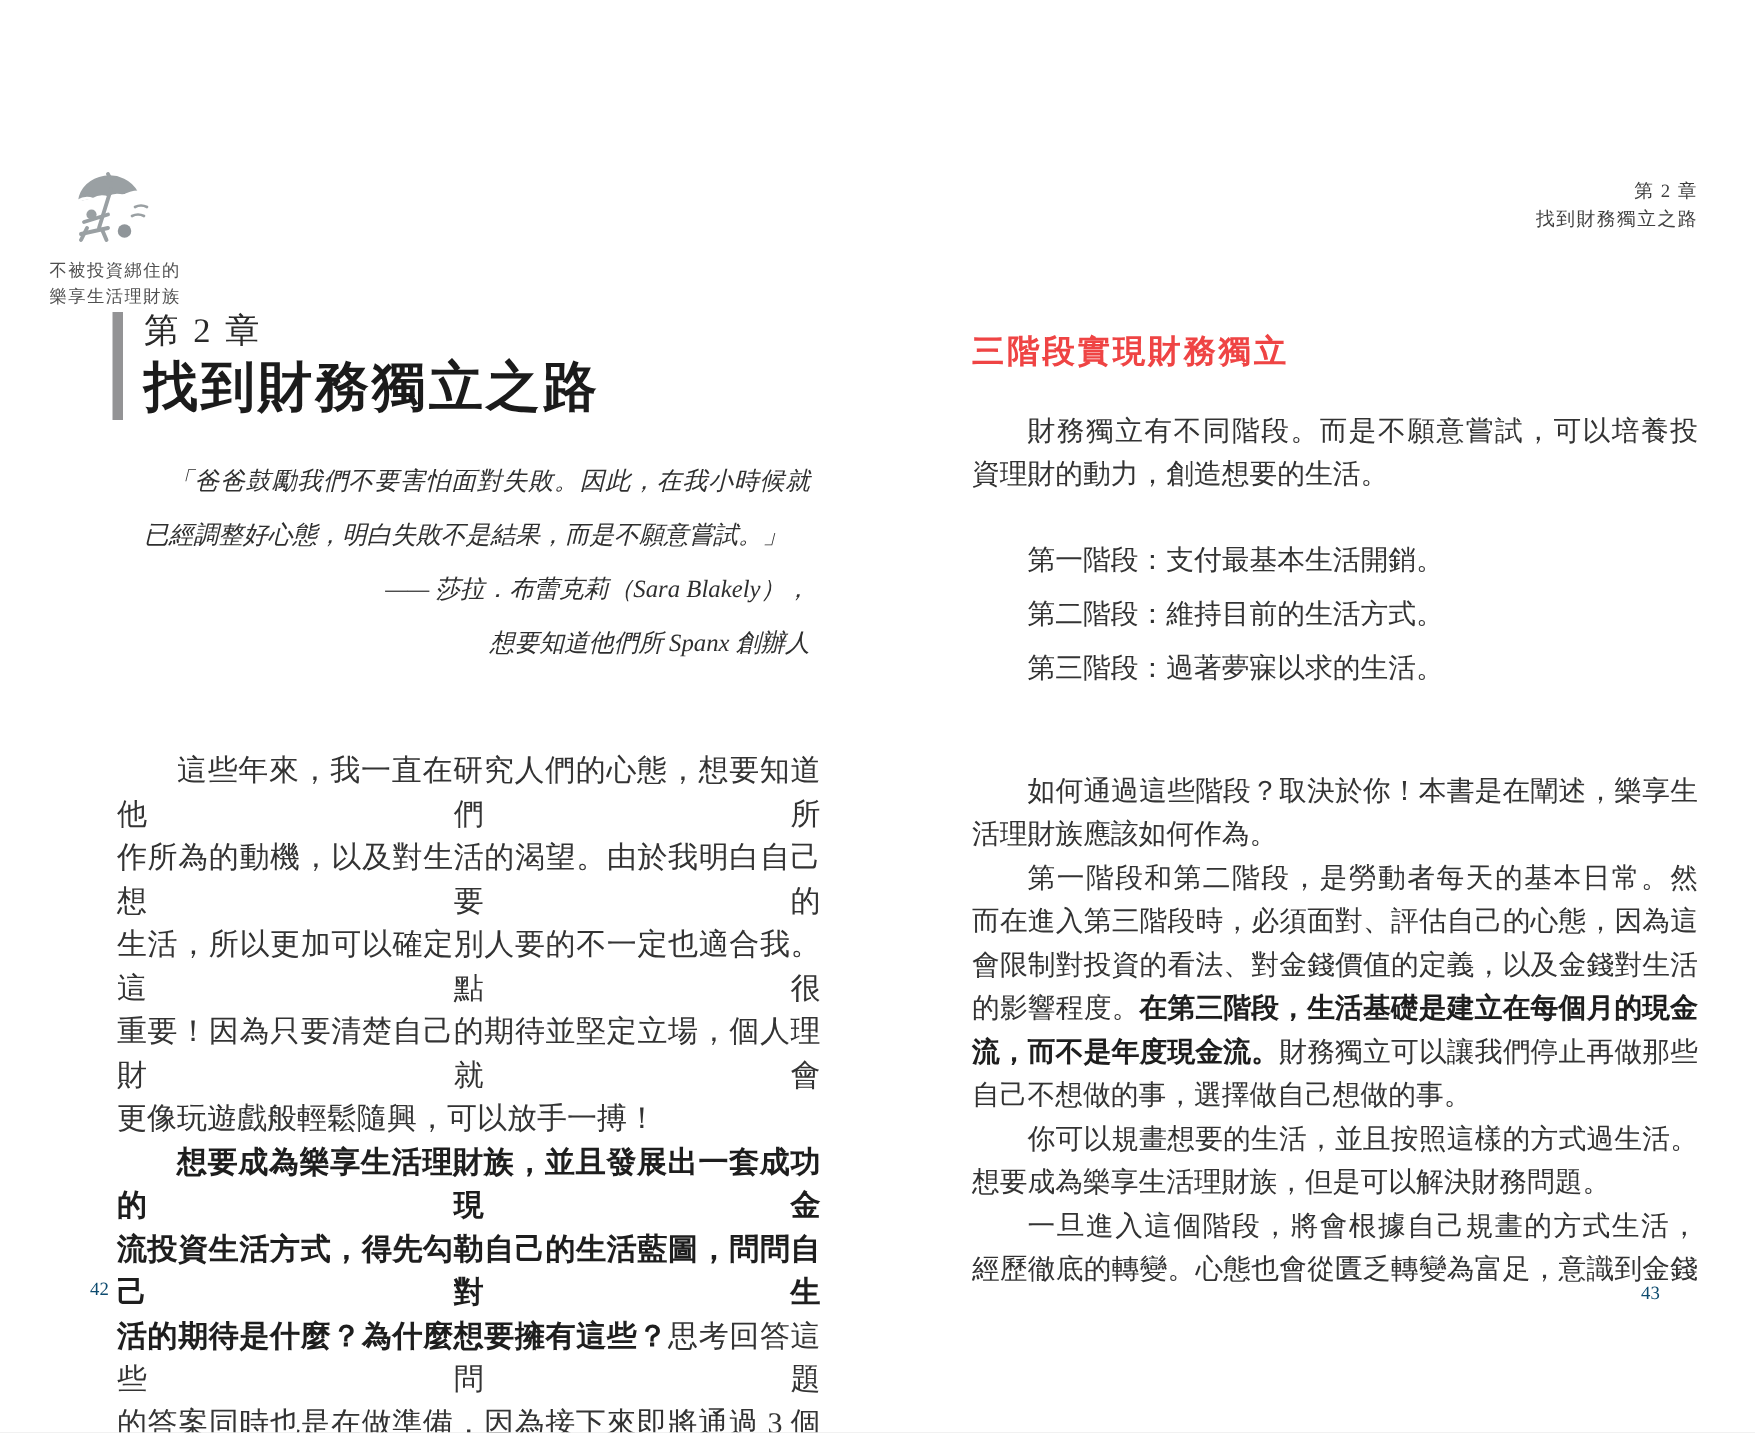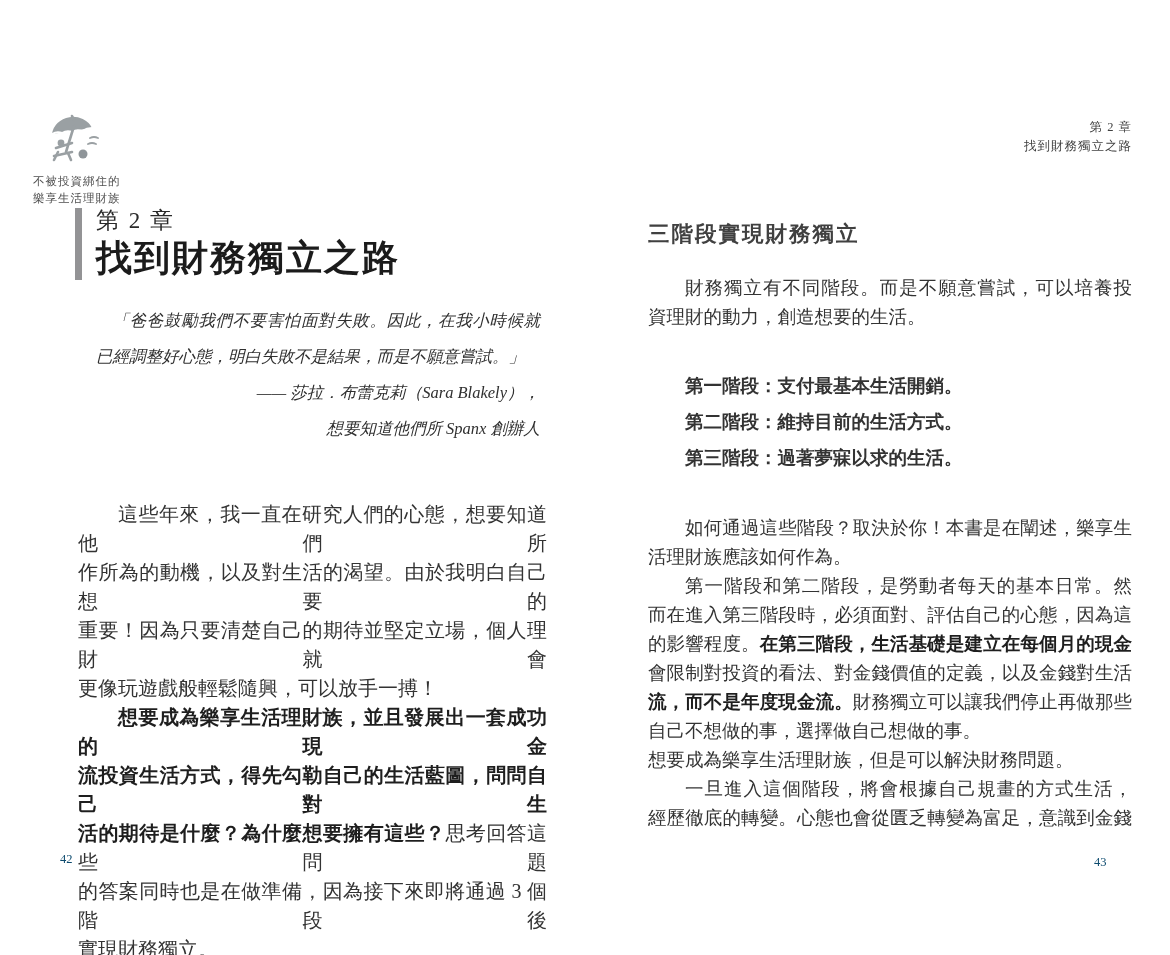--- a/index.html
+++ b/index.html
@@ -19,23 +19,23 @@
   .chapter .ch-num{font-size:23px;color:#2a2a2a;letter-spacing:2px;line-height:26px;}
   .chapter .ch-title{font-size:36px;font-weight:700;color:#1b1b1b;letter-spacing:2px;line-height:44px;margin-top:2px;}
   
   .quote{position:absolute;left:96px;top:303px;width:444px;font-style:italic;
     font-size:16.5px;line-height:36px;color:#2f2f2f;}
   .quote .ind{text-indent:1em;}
   
   .body-col{font-size:20px;line-height:29px;color:#333333;}
   .left-body{position:absolute;left:78px;top:500px;width:469px;}
   .right-col{position:absolute;left:648px;width:484px;}
-  .right-heading{top:219px;font-size:21.5px;font-weight:700;color:#404040;letter-spacing:2px;}
+  .right-heading{top:219px;font-size:21.5px;font-weight:700;color:#ef4444;letter-spacing:2px;}
   .right-intro{top:274px;font-size:18.5px;line-height:29px;}
-  .right-stages{top:368px;font-size:18.5px;line-height:36px;font-weight:bold;}
+  .right-stages{top:356px;font-size:18.5px;line-height:36px;}
   .right-body{top:478px;font-size:18.5px;line-height:29px;margin-top:36px;}
   
   .tline{text-align:left;}
   .tline.fill{text-align:justify;text-align-last:justify;}
   .tline.ind{text-indent:2em;}
   .quote .tline.ind{text-indent:1em;}
   .tline.ar{text-align:left;text-align-last:right;}
   .tline .bold{font-weight:700;color:#1e1e1e;}
   
   .pageno{position:absolute;font-size:12.5px;color:#0c4a6e;font-family:"Liberation Serif","DejaVu Serif",serif;}
@@ -87,20 +87,21 @@
   <div class="quote">
       <div class="tline fill ind"><span>「爸爸鼓勵我們不要害怕面對失敗。因此，在我小時候就</span></div>
       <div class="tline"><span>已經調整好心態，明白失敗不是結果，而是不願意嘗試。」</span></div>
       <div class="tline ar"><span>—— 莎拉．布蕾克莉（Sara Blakely），</span></div>
       <div class="tline ar"><span>想要知道他們所 Spanx 創辦人</span></div>
     </div>
 
   <div class="body-col left-body">
       <div class="tline fill ind"><span>這些年來，我一直在研究人們的心態，想要知道他們所</span></div>
       <div class="tline fill"><span>作所為的動機，以及對生活的渴望。由於我明白自己想要的</span></div>
+      <div class="tline fill"><span>生活，所以更加可以確定別人要的不一定也適合我。這點很</span></div>
       <div class="tline fill"><span>重要！因為只要清楚自己的期待並堅定立場，個人理財就會</span></div>
       <div class="tline"><span>更像玩遊戲般輕鬆隨興，可以放手一搏！</span></div>
       <div class="tline fill ind"><span class="bold">想要成為樂享生活理財族，並且發展出一套成功的現金</span></div>
       <div class="tline fill"><span class="bold">流投資生活方式，得先勾勒自己的生活藍圖，問問自己對生</span></div>
       <div class="tline fill"><span class="bold">活的期待是什麼？為什麼想要擁有這些？</span><span>思考回答這些問題</span></div>
       <div class="tline fill"><span>的答案同時也是在做準備，因為接下來即將通過 3 個階段後</span></div>
       <div class="tline"><span>實現財務獨立。</span></div>
     </div>
 
   <div class="right-col right-heading">三階段實現財務獨立</div>
@@ -111,24 +112,25 @@
   <div class="right-col right-stages">
       <div class="tline ind"><span>第一階段：支付最基本生活開銷。</span></div>
       <div class="tline ind"><span>第二階段：維持目前的生活方式。</span></div>
       <div class="tline ind"><span>第三階段：過著夢寐以求的生活。</span></div>
     </div>
   <div class="right-col right-body">
       <div class="tline fill ind"><span>如何通過這些階段？取決於你！本書是在闡述，樂享生</span></div>
       <div class="tline"><span>活理財族應該如何作為。</span></div>
       <div class="tline fill ind"><span>第一階段和第二階段，是勞動者每天的基本日常。然</span></div>
       <div class="tline fill"><span>而在進入第三階段時，必須面對、評估自己的心態，因為這</span></div>
+      <div class="tline fill"><span>會限制對投資的看法、對金錢價值的定義，以及金錢對生活</span></div>
       <div class="tline fill"><span>的影響程度。</span><span class="bold">在第三階段，生活基礎是建立在每個月的現金</span></div>
-      <div class="tline fill"><span>會限制對投資的看法、對金錢價值的定義，以及金錢對生活</span></div>
       <div class="tline fill"><span class="bold">流，而不是年度現金流。</span><span>財務獨立可以讓我們停止再做那些</span></div>
       <div class="tline"><span>自己不想做的事，選擇做自己想做的事。</span></div>
+      <div class="tline fill ind"><span>你可以規畫想要的生活，並且按照這樣的方式過生活。</span></div>
       <div class="tline"><span>想要成為樂享生活理財族，但是可以解決財務問題。</span></div>
       <div class="tline fill ind"><span>一旦進入這個階段，將會根據自己規畫的方式生活，</span></div>
       <div class="tline fill"><span>經歷徹底的轉變。心態也會從匱乏轉變為富足，意識到金錢</span></div>
     </div>
 
   <div class="pageno pl">42</div>
   <div class="pageno pr">43</div>
 
 </div>
 

